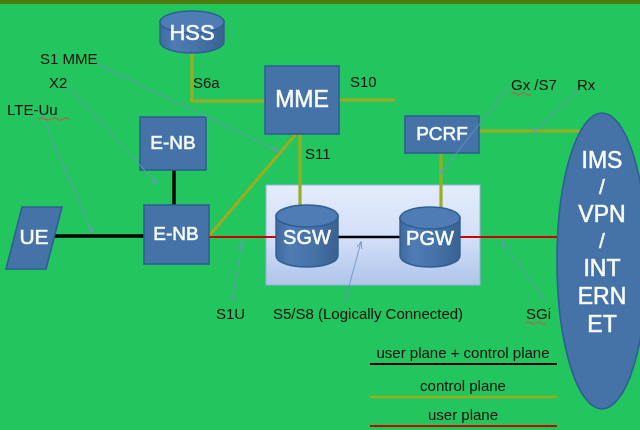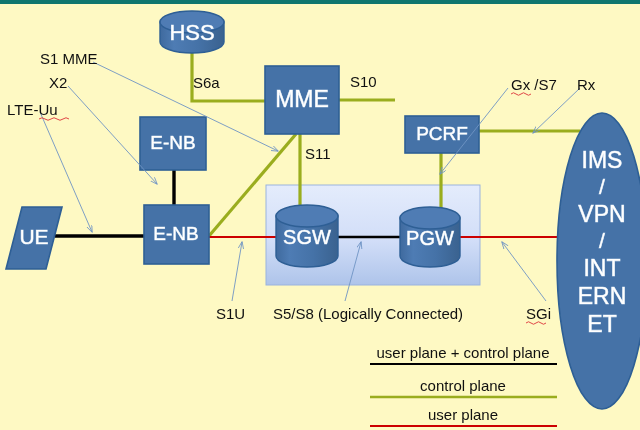--- a/index.html
+++ b/index.html
@@ -1,20 +1,20 @@
 <!DOCTYPE html>
 <html><head>
 <meta charset="utf-8">
 <style>
   html,body{margin:0;padding:0;background:#ffffff;}
   #root{
     position:relative;
     width:640px;height:430px;
-    background:#fef9c3;
-    border-top:4px solid #0f766e;
+    background:#22c55e;
+    border-top:4px solid #4d7c0f;
     box-sizing:border-box;
     overflow:hidden;
     font-family:"Liberation Sans", sans-serif;
     text-align:right;
   }
   #canvas{position:absolute;left:0;top:0;width:640px;height:430px;}
   .node-label{
     font-family:"Liberation Sans", sans-serif;
     fill:#ffffff;
     text-anchor:middle;

